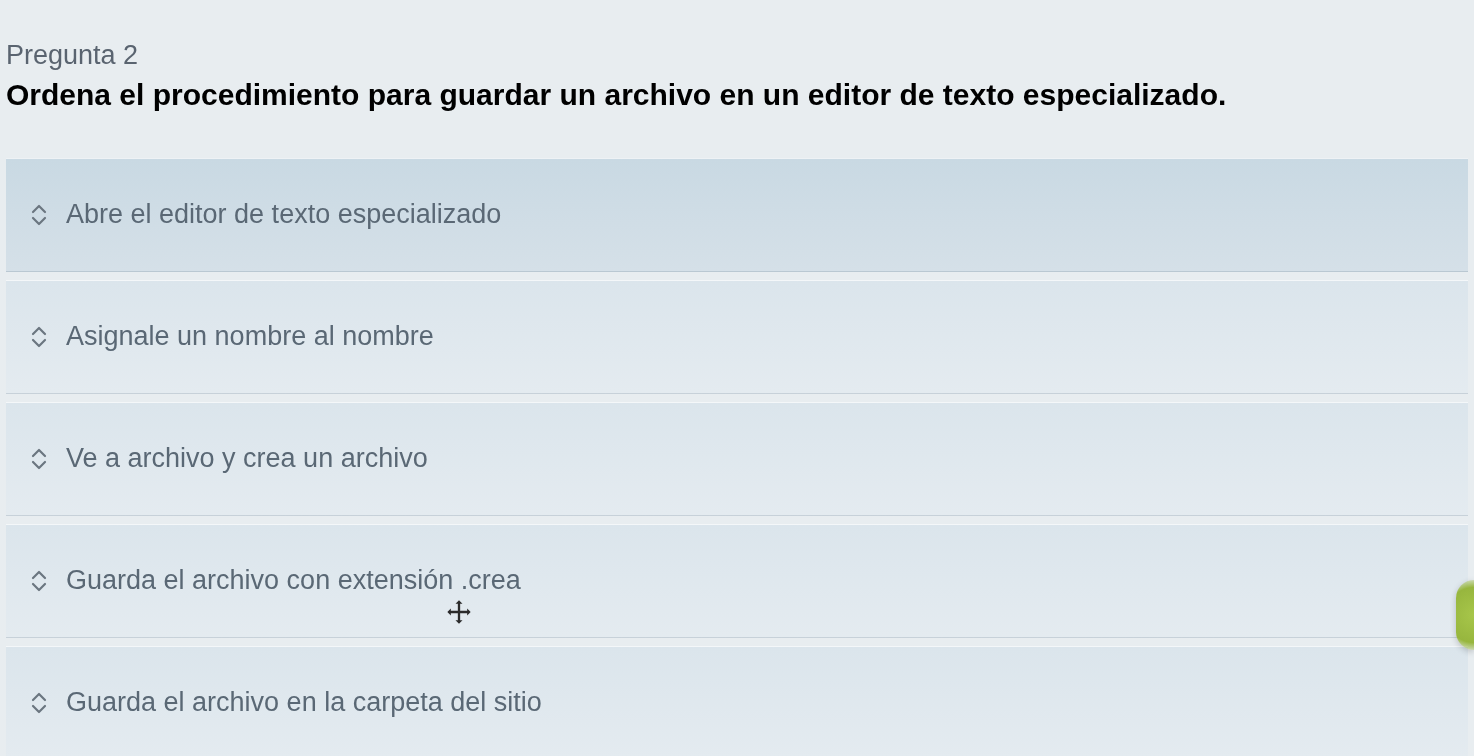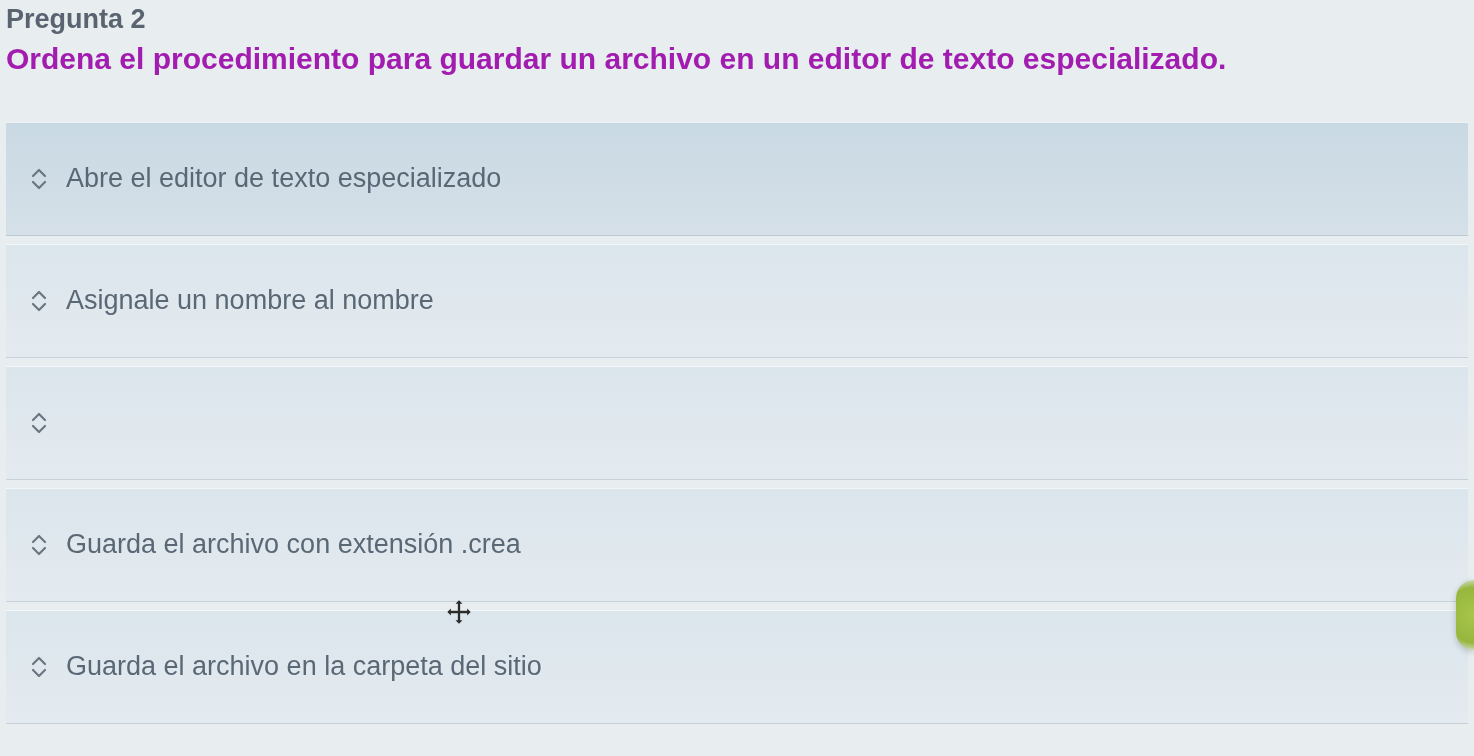--- a/index.html
+++ b/index.html
@@ -14,26 +14,27 @@
       height: 756px;
       overflow: hidden;
       padding: 0 6px;
     }
     .question-header {
       padding: 4px 0 18px 0;
     }
     .question-number {
       font-size: 27px;
       color: #5a6470;
-      font-weight: 700;
+      font-weight: 400;
       margin-bottom: 4px;
+      margin-top: 36px;
     }
     .question-prompt {
       font-size: 30px;
-      color: #a21caf;
+      color: #000000;
       font-weight: 700;
       line-height: 1.35;
     }
     .sortable-list {
       display: flex;
       flex-direction: column;
       gap: 8px;
       margin-top: 24px;
     }
     .sortable-item {
@@ -127,20 +128,21 @@
 
   <div class="sortable-item">
     <span class="sort-handle">
       <svg viewBox="0 0 16 10">
           <path d="M2 8 L8 2 L14 8" fill="none" stroke="currentColor" stroke-width="2.2" stroke-linecap="round" stroke-linejoin="round"></path>
         </svg>
       <svg viewBox="0 0 16 10">
           <path d="M2 2 L8 8 L14 2" fill="none" stroke="currentColor" stroke-width="2.2" stroke-linecap="round" stroke-linejoin="round"></path>
         </svg>
     </span>
+    <span class="item-text">Ve a archivo y crea un archivo</span>
   </div>
 
   <div class="sortable-item">
     <span class="sort-handle">
       <svg viewBox="0 0 16 10">
           <path d="M2 8 L8 2 L14 8" fill="none" stroke="currentColor" stroke-width="2.2" stroke-linecap="round" stroke-linejoin="round"></path>
         </svg>
       <svg viewBox="0 0 16 10">
           <path d="M2 2 L8 8 L14 2" fill="none" stroke="currentColor" stroke-width="2.2" stroke-linecap="round" stroke-linejoin="round"></path>
         </svg>

